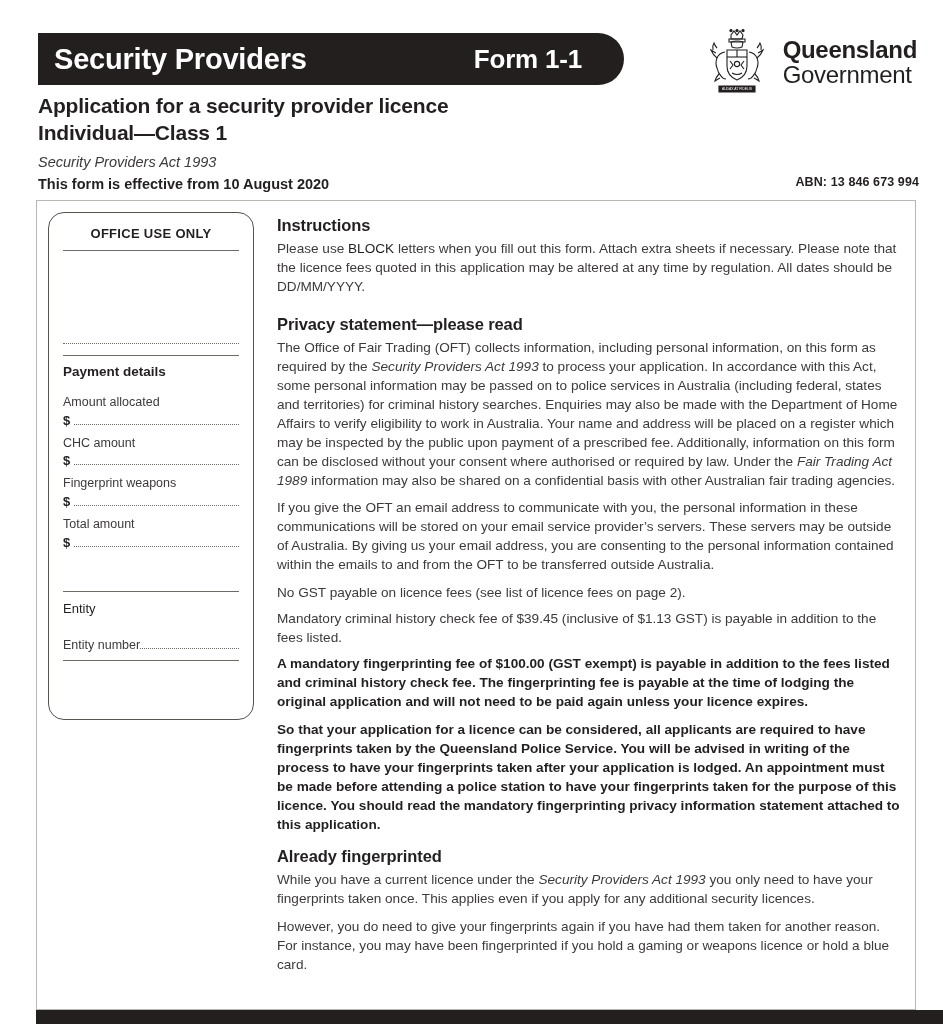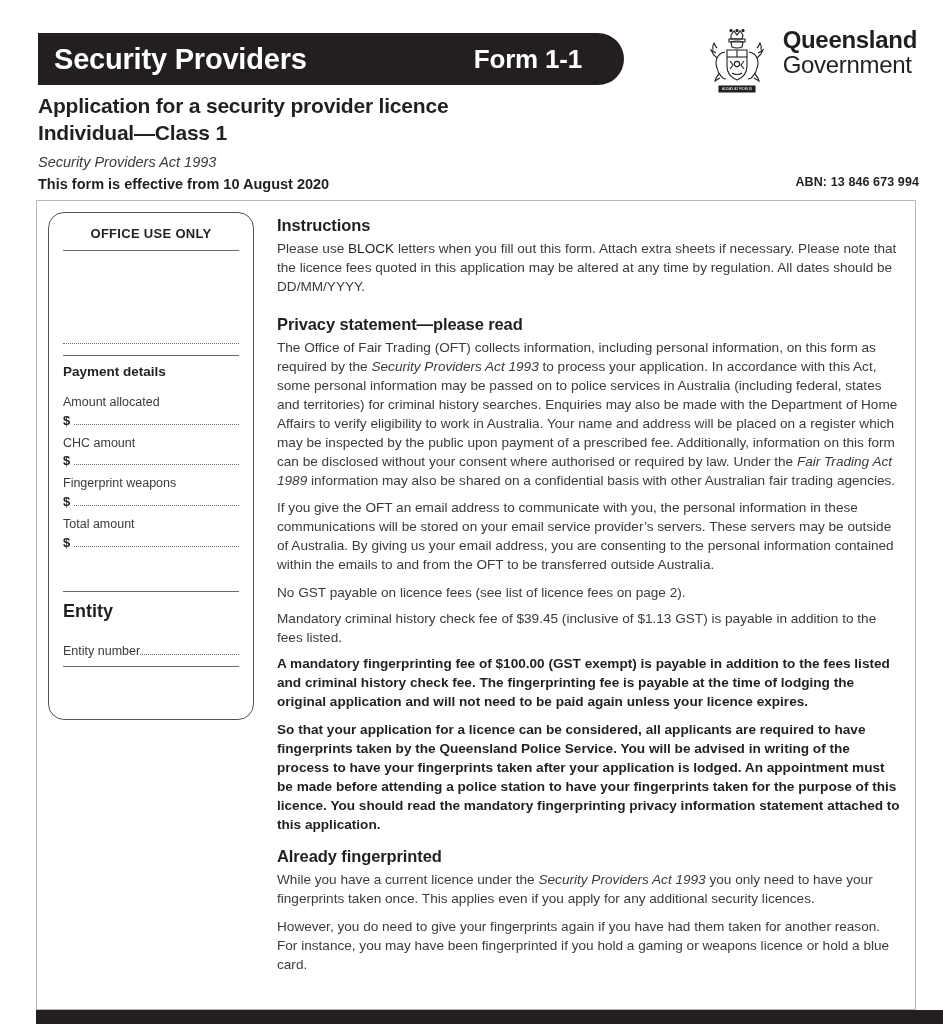--- a/index.html
+++ b/index.html
@@ -50,21 +50,21 @@
     letter-spacing: -0.2px;
     line-height: 1;
   }
 
   
   .qld-logo {
     position: absolute;
     right: 26px;
     top: 28px;
     display: flex;
-    align-items: flex-start;
+    align-items: center;
     gap: 12px;
   }
   .crest {
     width: 68px;
     height: 70px;
   }
   .qld-wordmark {
     line-height: 1.03;
   }
   .qld-line1 {
@@ -190,22 +190,22 @@
   }
   .dollar {
     font-size: 13px;
     font-weight: bold;
     color: #231f1f;
     line-height: 1;
     padding-bottom: 2px;
   }
   .money-row .dotline { margin-bottom: 4px; }
   .entity-heading {
-    font-size: 18px;
-    font-weight: bold;
+    font-size: 13px;
+    font-weight: normal;
     color: #231f1f;
     padding-top: 9px;
   }
   .entity-row {
     display: flex;
     align-items: flex-end;
     margin-top: 22px;
   }
   .entity-row span {
     font-size: 12.5px;

